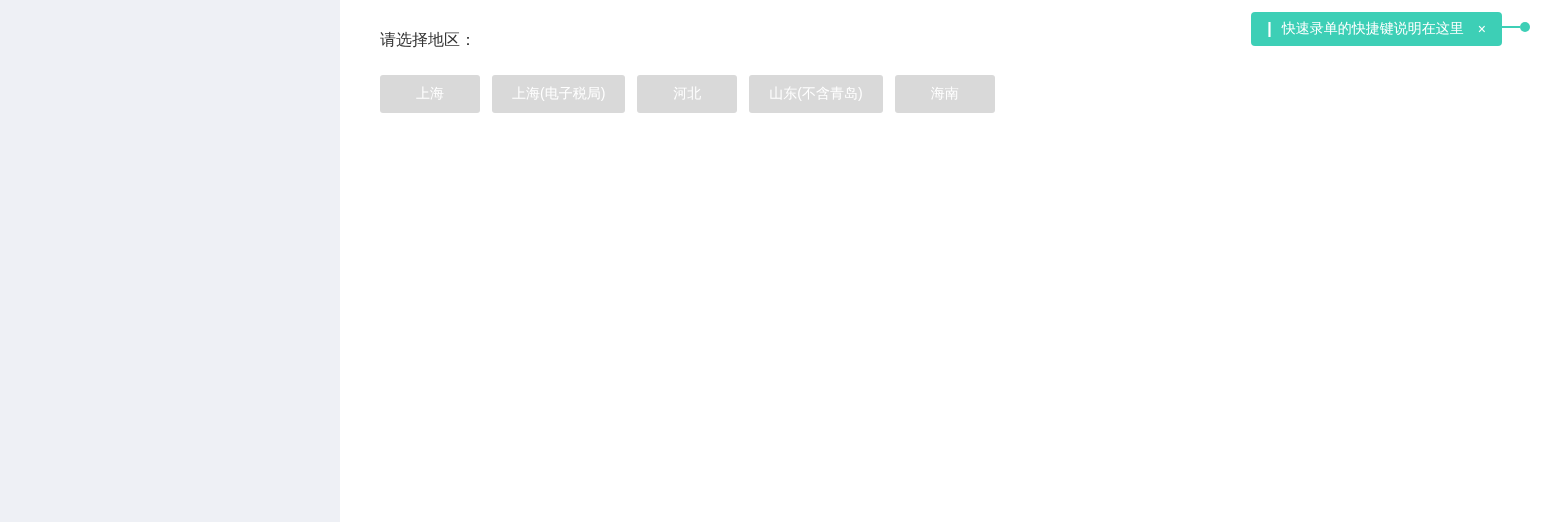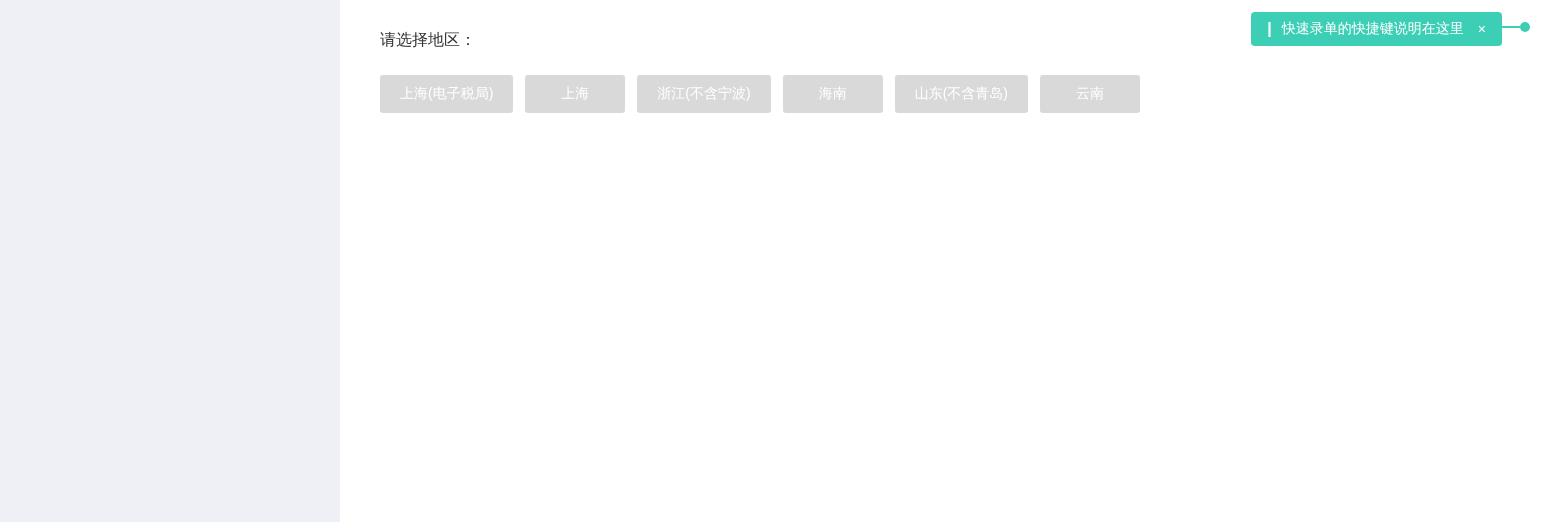--- a/index.html
+++ b/index.html
@@ -111,26 +111,25 @@
     }
   </style>
 </head>
 <body>
 
 <div class="sidebar"></div>
 
 <div class="main-content">
   <div class="page-title">请选择地区：</div>
   <div class="region-buttons">
-  <button class="region-btn">上海(电子税局)</button>
-      <button class="region-btn">上海</button>
-      <button class="region-btn">浙江(不含宁波)</button>
+  <button class="region-btn">上海</button>
+      <button class="region-btn">上海(电子税局)</button>
+      <button class="region-btn">河北</button>
+      <button class="region-btn">山东(不含青岛)</button>
       <button class="region-btn">海南</button>
-      <button class="region-btn">山东(不含青岛)</button>
-      <button class="region-btn">云南</button>
     </div>
 </div>
 
 <div class="tooltip-banner">
   <span>快速录单的快捷键说明在这里</span>
   <span class="tooltip-close">×</span>
 </div>
 <div class="tooltip-line"></div>
 <div class="tooltip-dot"></div>
 

